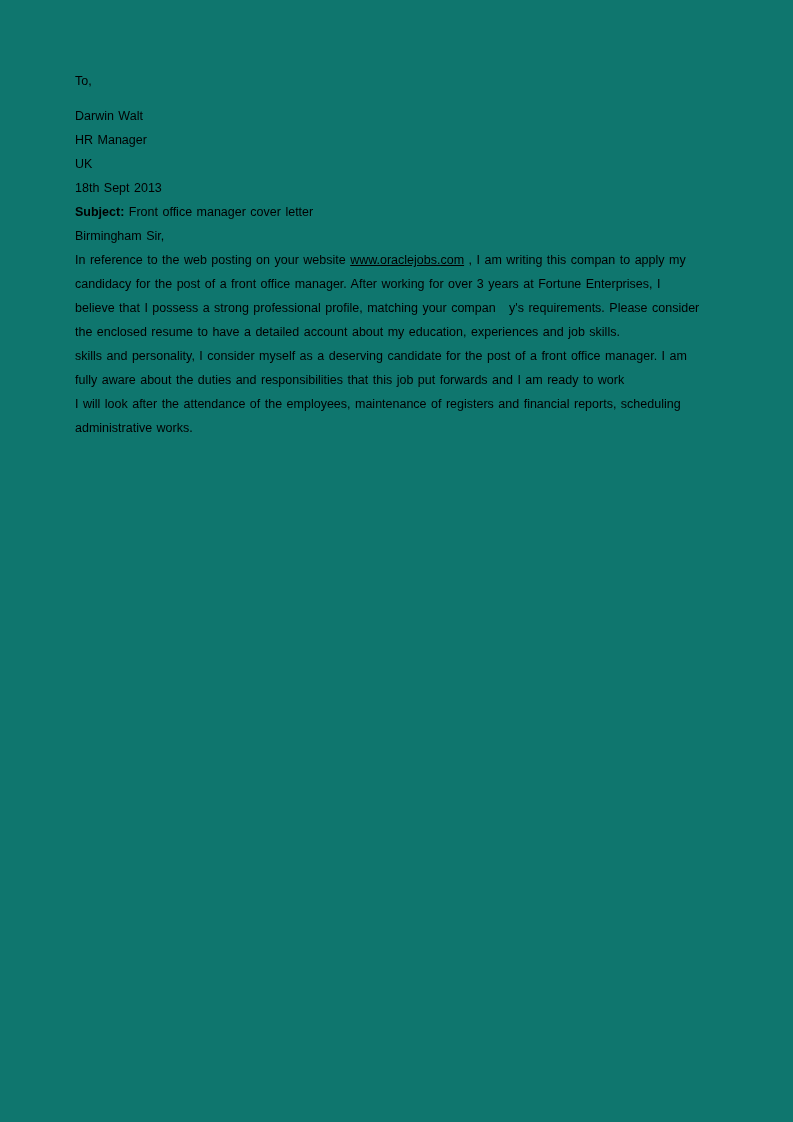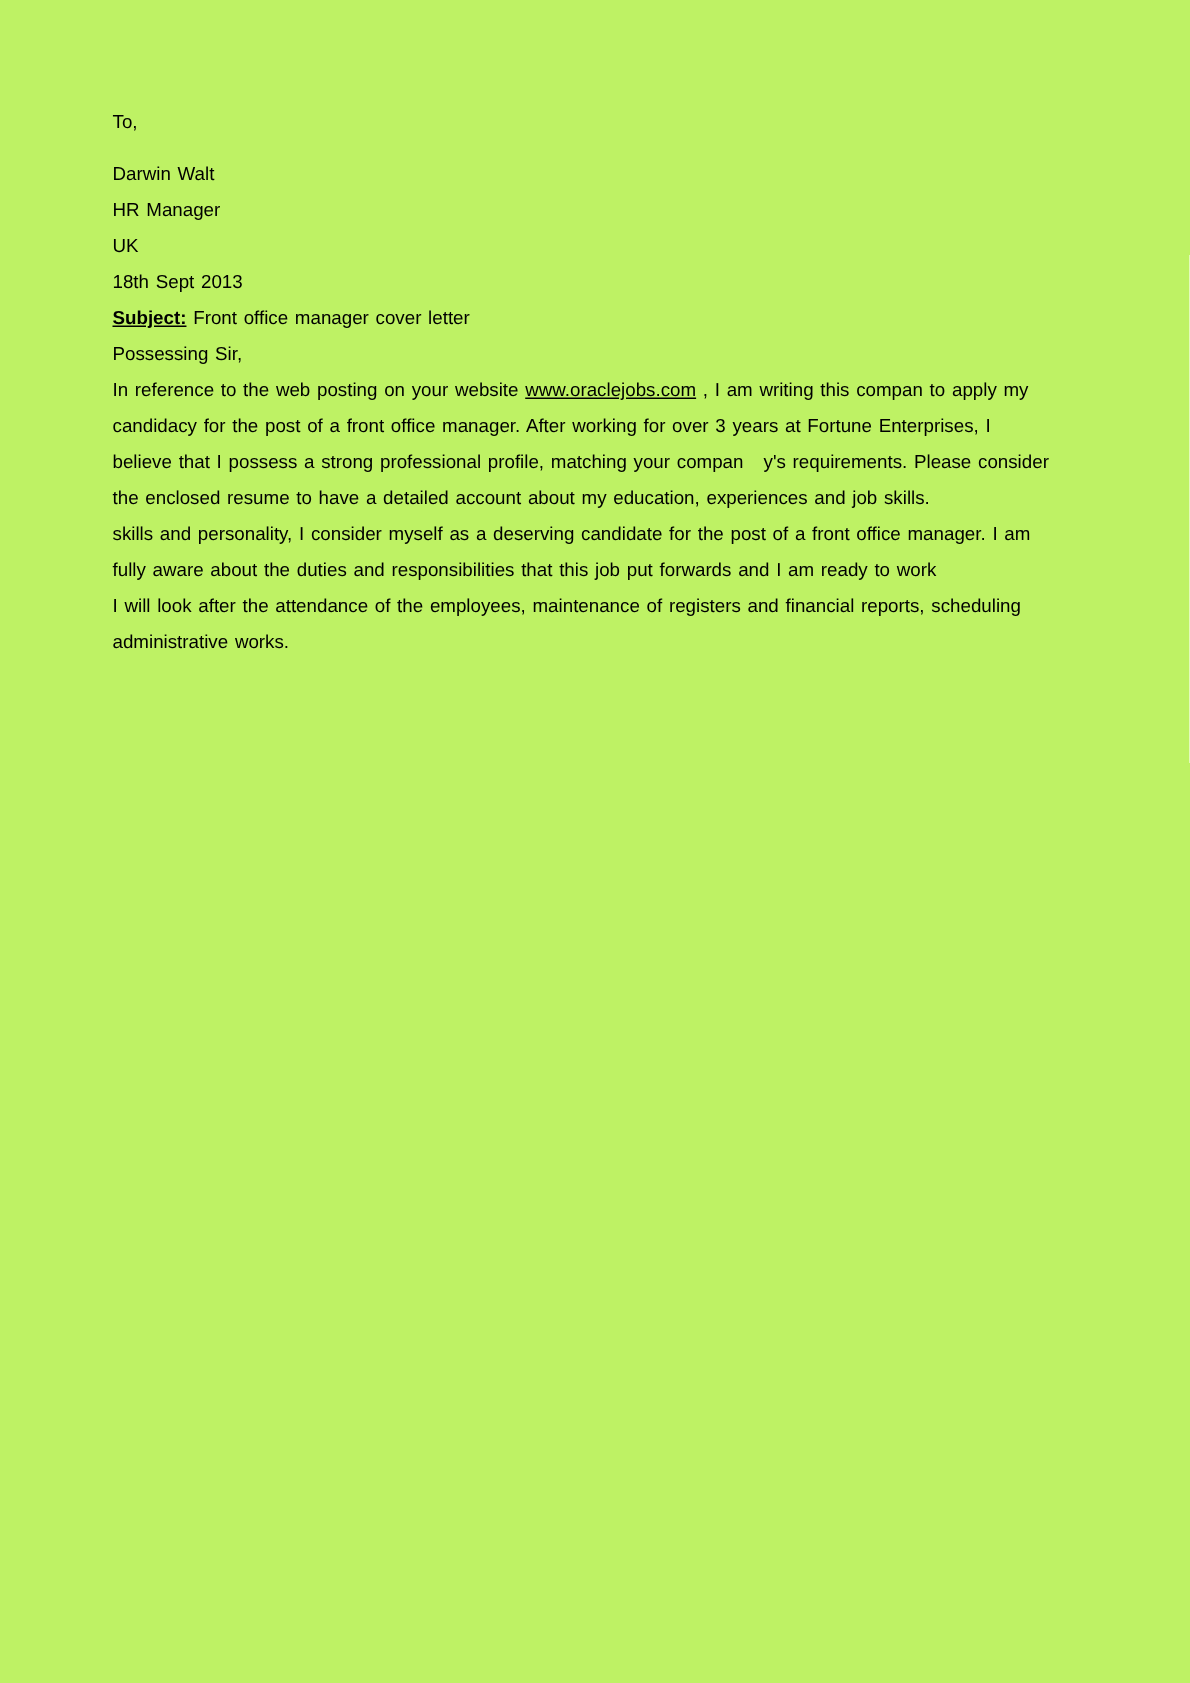--- a/index.html
+++ b/index.html
@@ -4,21 +4,21 @@
 <style>
   html, body {
     margin: 0;
     padding: 0;
     background: #ffffff;
   }
   .page {
     position: relative;
     width: 793px;
     height: 1122px;
-    background: #bef264;
+    background: #0f766e;
     overflow: hidden;
     font-family: "Liberation Sans", "DejaVu Sans", sans-serif;
     font-size: 12.5px;
     color: #000000;
     word-spacing: 0.08em;
   }
   .content {
     position: absolute;
     top: 69px;
     left: 75px;
@@ -27,21 +27,20 @@
   .line {
     height: 24px;
     line-height: 24px;
     white-space: pre;
   }
   .spacer {
     height: 11px;
   }
   .subject-label {
     font-weight: bold;
-    text-decoration: underline;
   }
   .link {
     text-decoration: underline;
     color: #000000;
     cursor: pointer;
   }
 </style>
 </head>
 <body>
 
@@ -51,21 +50,21 @@
     <div class="line">To,</div>
     <div class="spacer"></div>
 
     <div class="line">Darwin Walt</div>
     <div class="line">HR Manager</div>
     <div class="line">UK</div>
     <div class="line">18th Sept 2013</div>
 
     <div class="line"><span class="subject-label">Subject:</span><span> Front office manager cover letter</span></div>
 
-    <div class="line">Possessing Sir,</div>
+    <div class="line">Birmingham Sir,</div>
 
     <div>
       <div class="line"><span>In reference to the web posting on your website </span><span class="link">www.oraclejobs.com</span><span> , I am writing this compan to apply my</span></div>
       <div class="line">candidacy for the post of a front office manager. After working for over 3 years at Fortune Enterprises, I</div>
       <div class="line">believe that I possess a strong professional profile, matching your compan   y's requirements. Please consider</div>
       <div class="line">the enclosed resume to have a detailed account about my education, experiences and job skills.</div>
     </div>
 
     <div>
       <div class="line">skills and personality, I consider myself as a deserving candidate for the post of a front office manager. I am</div>

